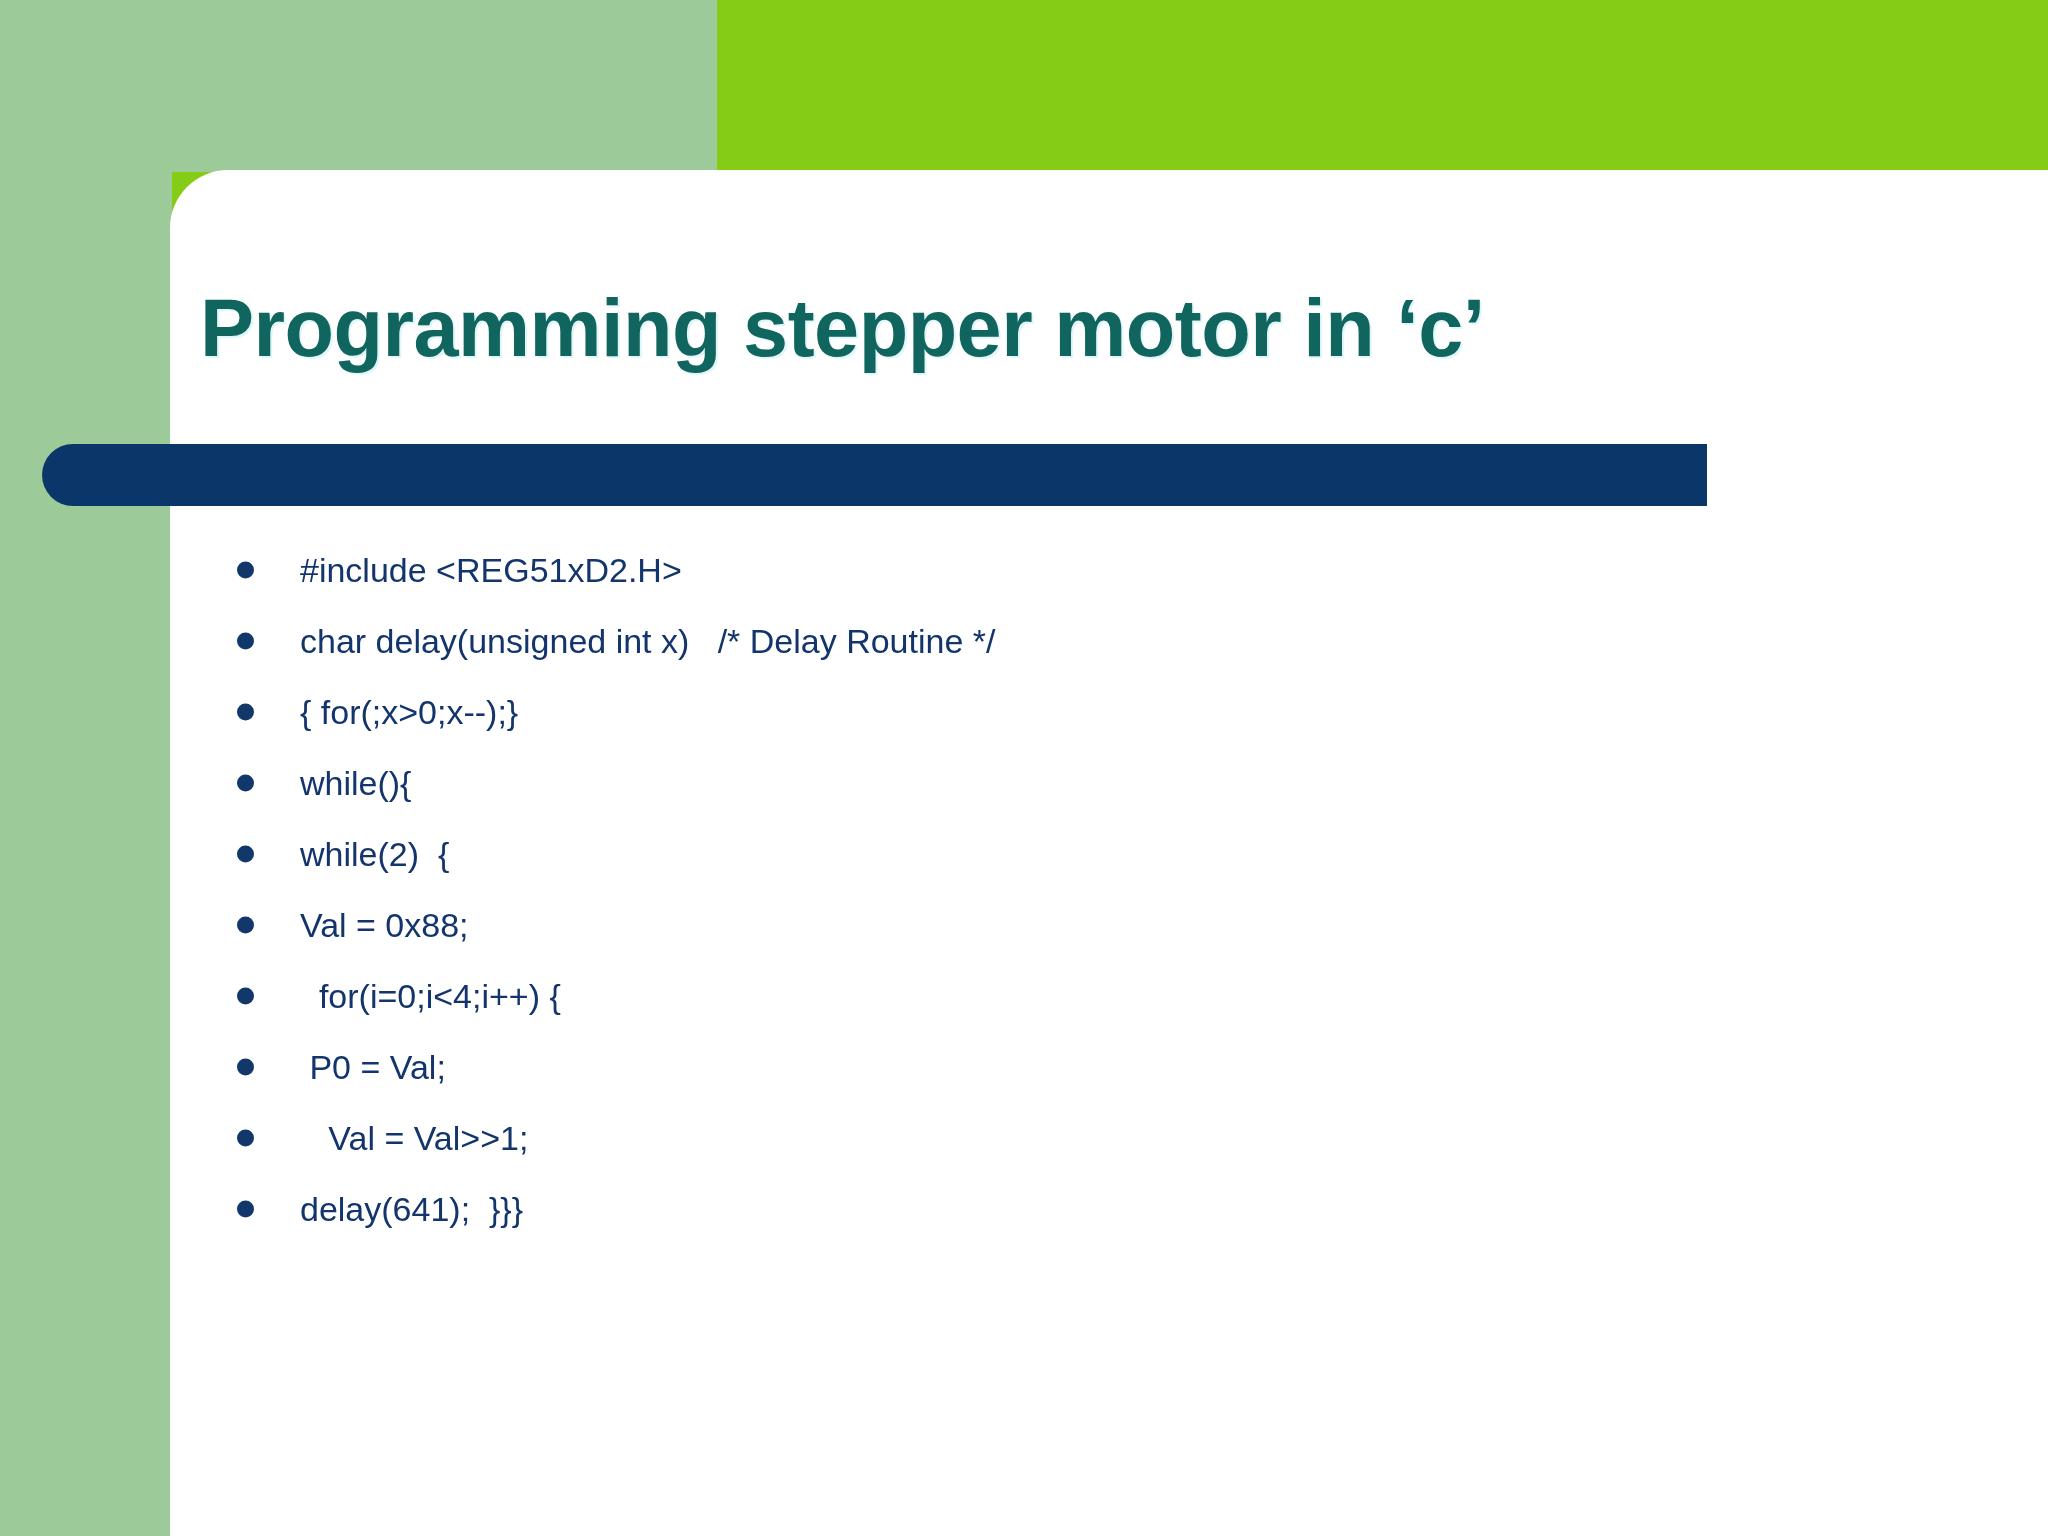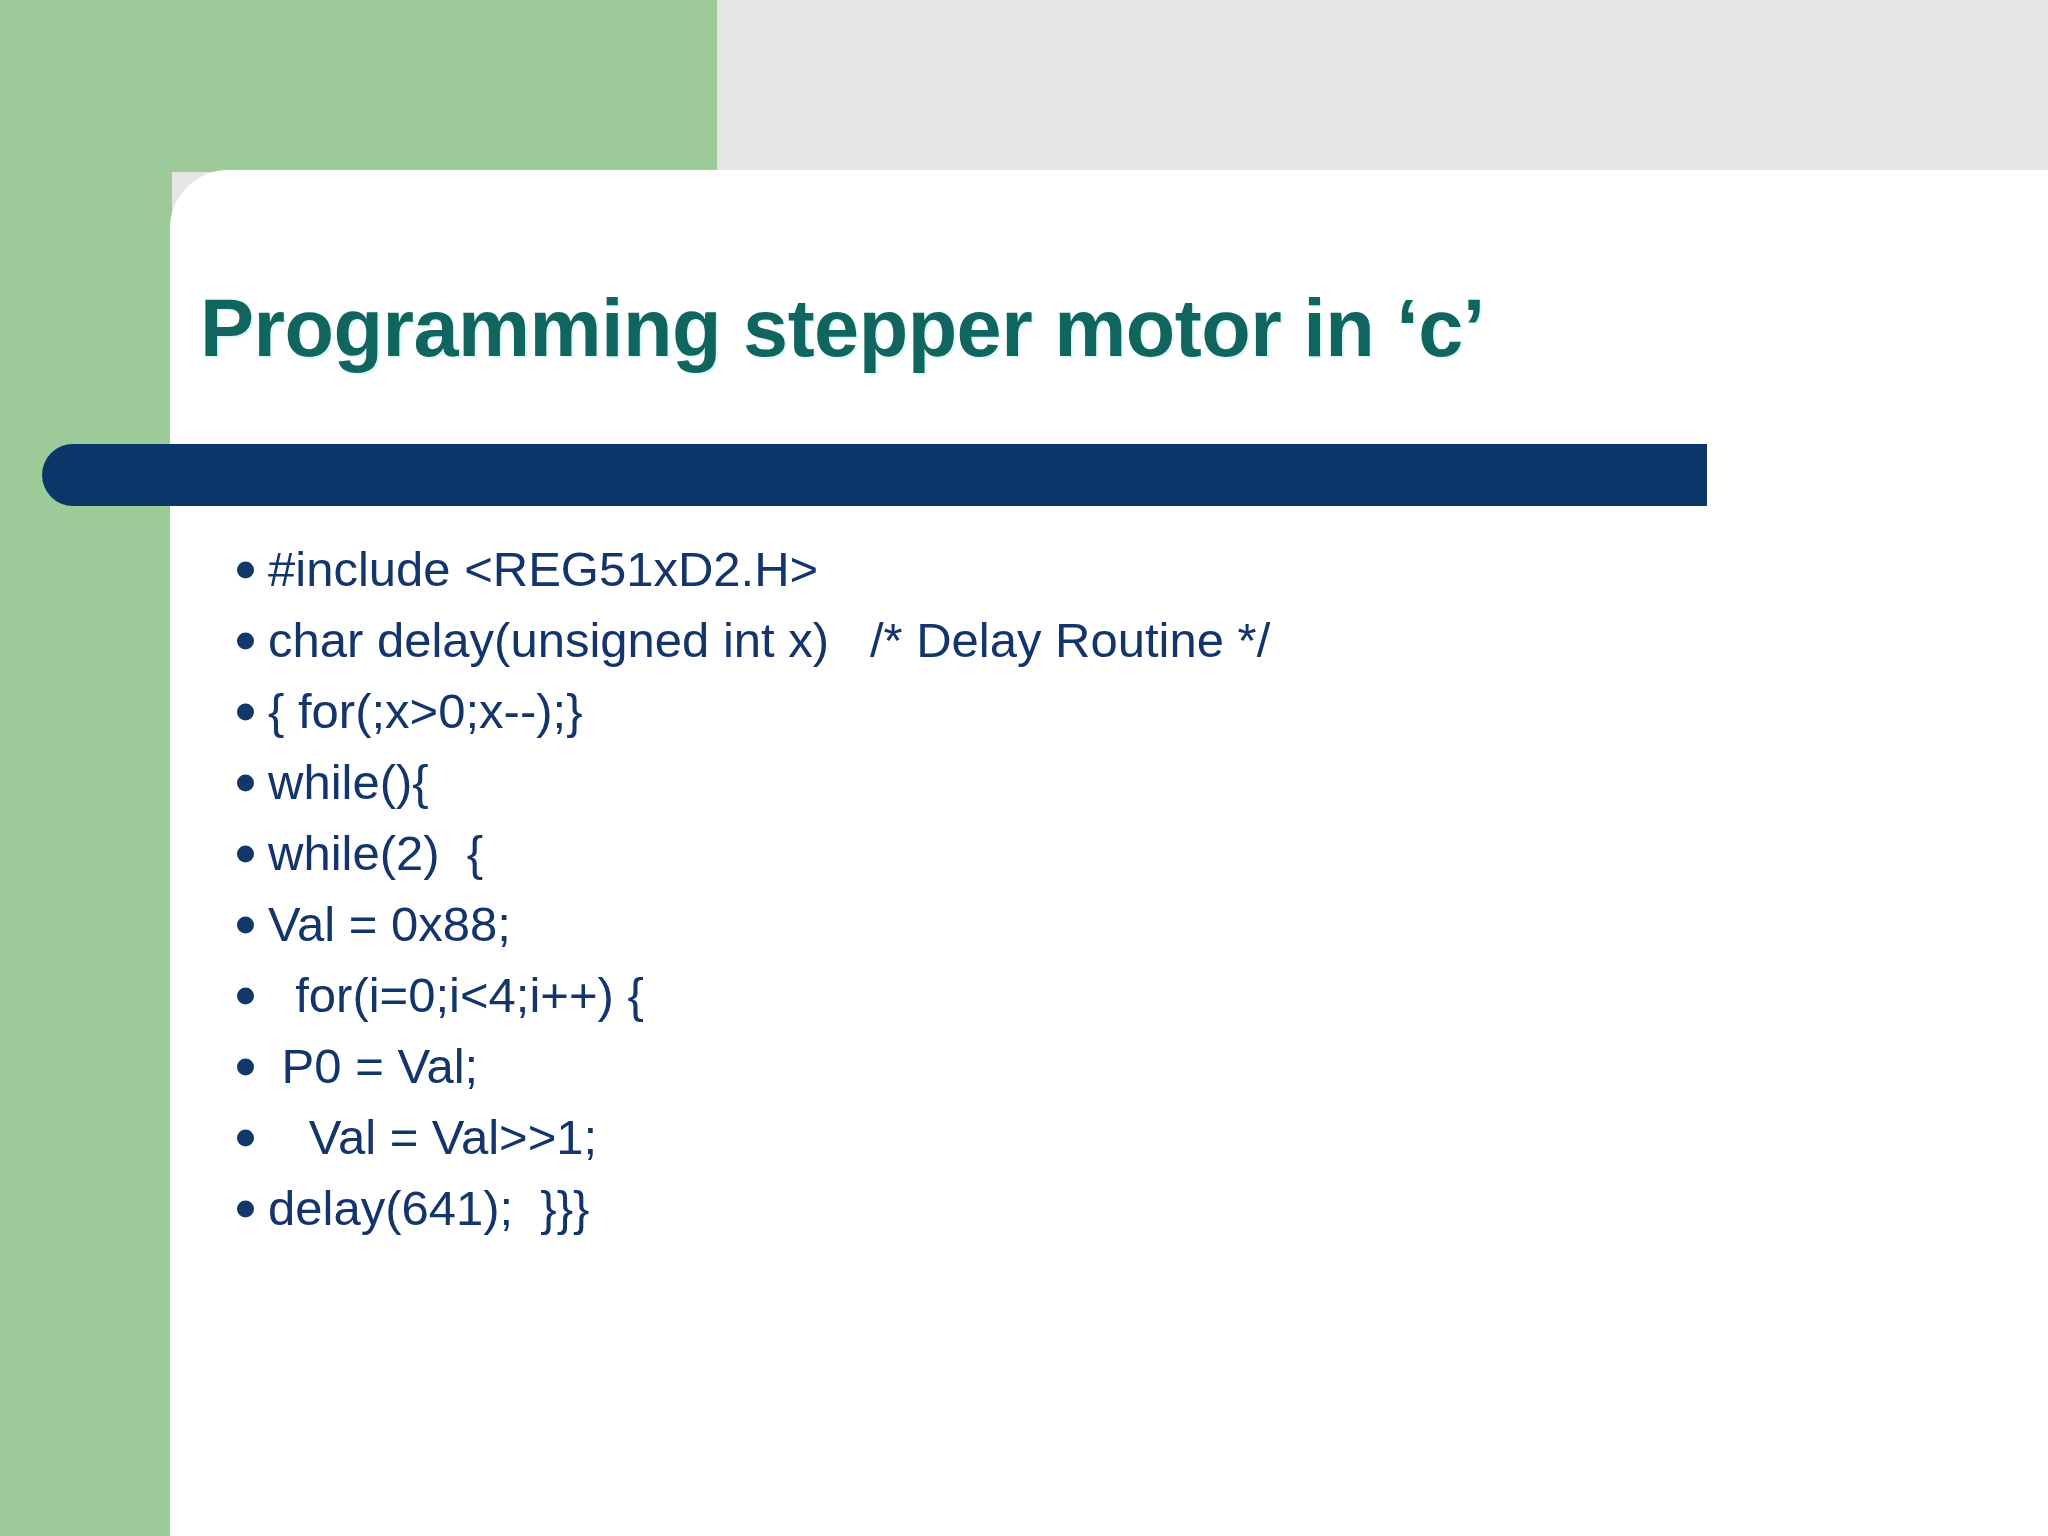--- a/index.html
+++ b/index.html
@@ -5,21 +5,21 @@
   html, body {
     margin: 0;
     padding: 0;
     background: #ffffff;
   }
   #slide {
     position: relative;
     width: 2048px;
     height: 1536px;
     overflow: hidden;
-    background: #e5e5e5;
+    background: #84cc16;
     font-family: "Liberation Sans", sans-serif;
   }
 
   
   .bg-green-block {
     position: absolute;
     left: 0;
     top: 0;
     width: 717px;
     height: 172px;
@@ -87,23 +87,23 @@
     position: absolute;
     left: 7px;
     top: 50%;
     transform: translateY(-50%);
     width: 17px;
     height: 17px;
     border-radius: 50%;
     background: #12376B;
   }
   .bullet-text {
-    margin-left: 38px;
+    margin-left: 70px;
     color: #13356C;
-    font-size: 49px;
+    font-size: 34px;
     line-height: 1;
     white-space: pre;
   }
 </style>
 </head>
 <body>
 
 <div id="slide">
 
   <div class="bg-green-strip"></div>

